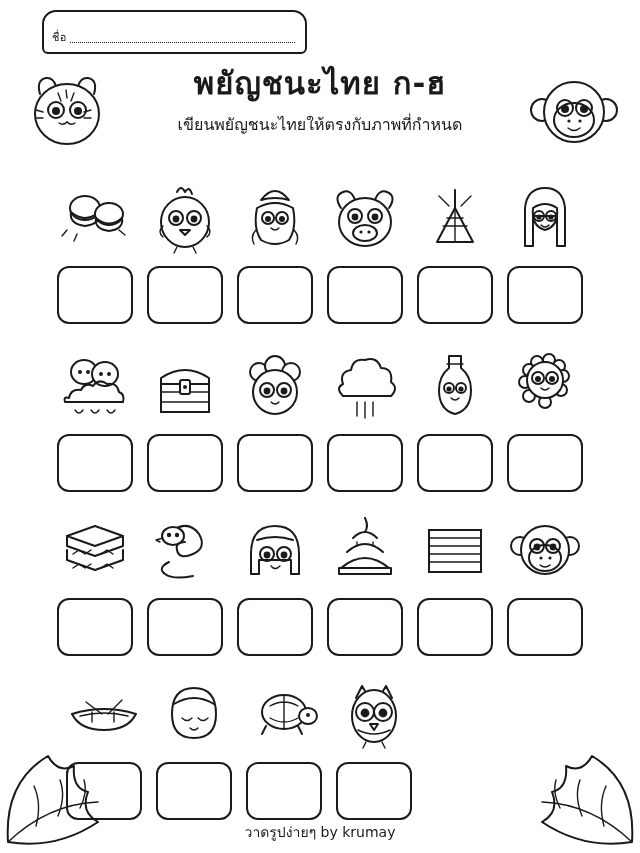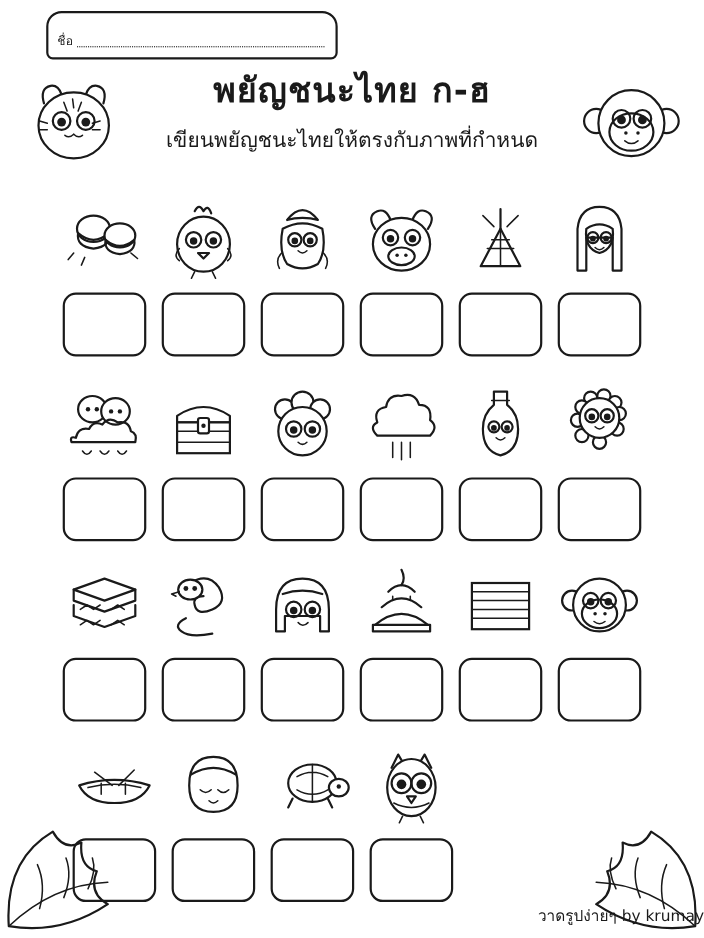--- a/index.html
+++ b/index.html
@@ -74,21 +74,21 @@
     text-align: center;
   }
   .title-main {
     font-size: 31px;
     font-weight: bold;
     letter-spacing: 1px;
     line-height: 1.1;
     font-family: "DejaVu Sans", sans-serif;
   }
   .title-sub {
-    font-size: 19px;
+    font-size: 16px;
     margin-top: 12px;
     font-family: "DejaVu Sans", sans-serif;
   }
 
   
   .mascot {
     position: absolute;
   }
   .mascot.tiger { left: 24px; top: 68px; }
   .mascot.monkey { right: 20px; top: 70px; }
@@ -137,21 +137,21 @@
   .row4 .pic-row, .row4 .box-row {
     justify-content: flex-start;
     padding-left: 66px;
   }
 
   
   .footer-credit {
     position: absolute;
     bottom: 10px;
     width: 640px;
-    text-align: right;
+    text-align: center;
     font-size: 14px;
     font-family: "DejaVu Sans", sans-serif;
   }
 
   .leaf {
     position: absolute;
     bottom: 0;
   }
   .leaf.left { left: 0; bottom: 6px; }
   .leaf.right { right: 0; bottom: 6px; }

